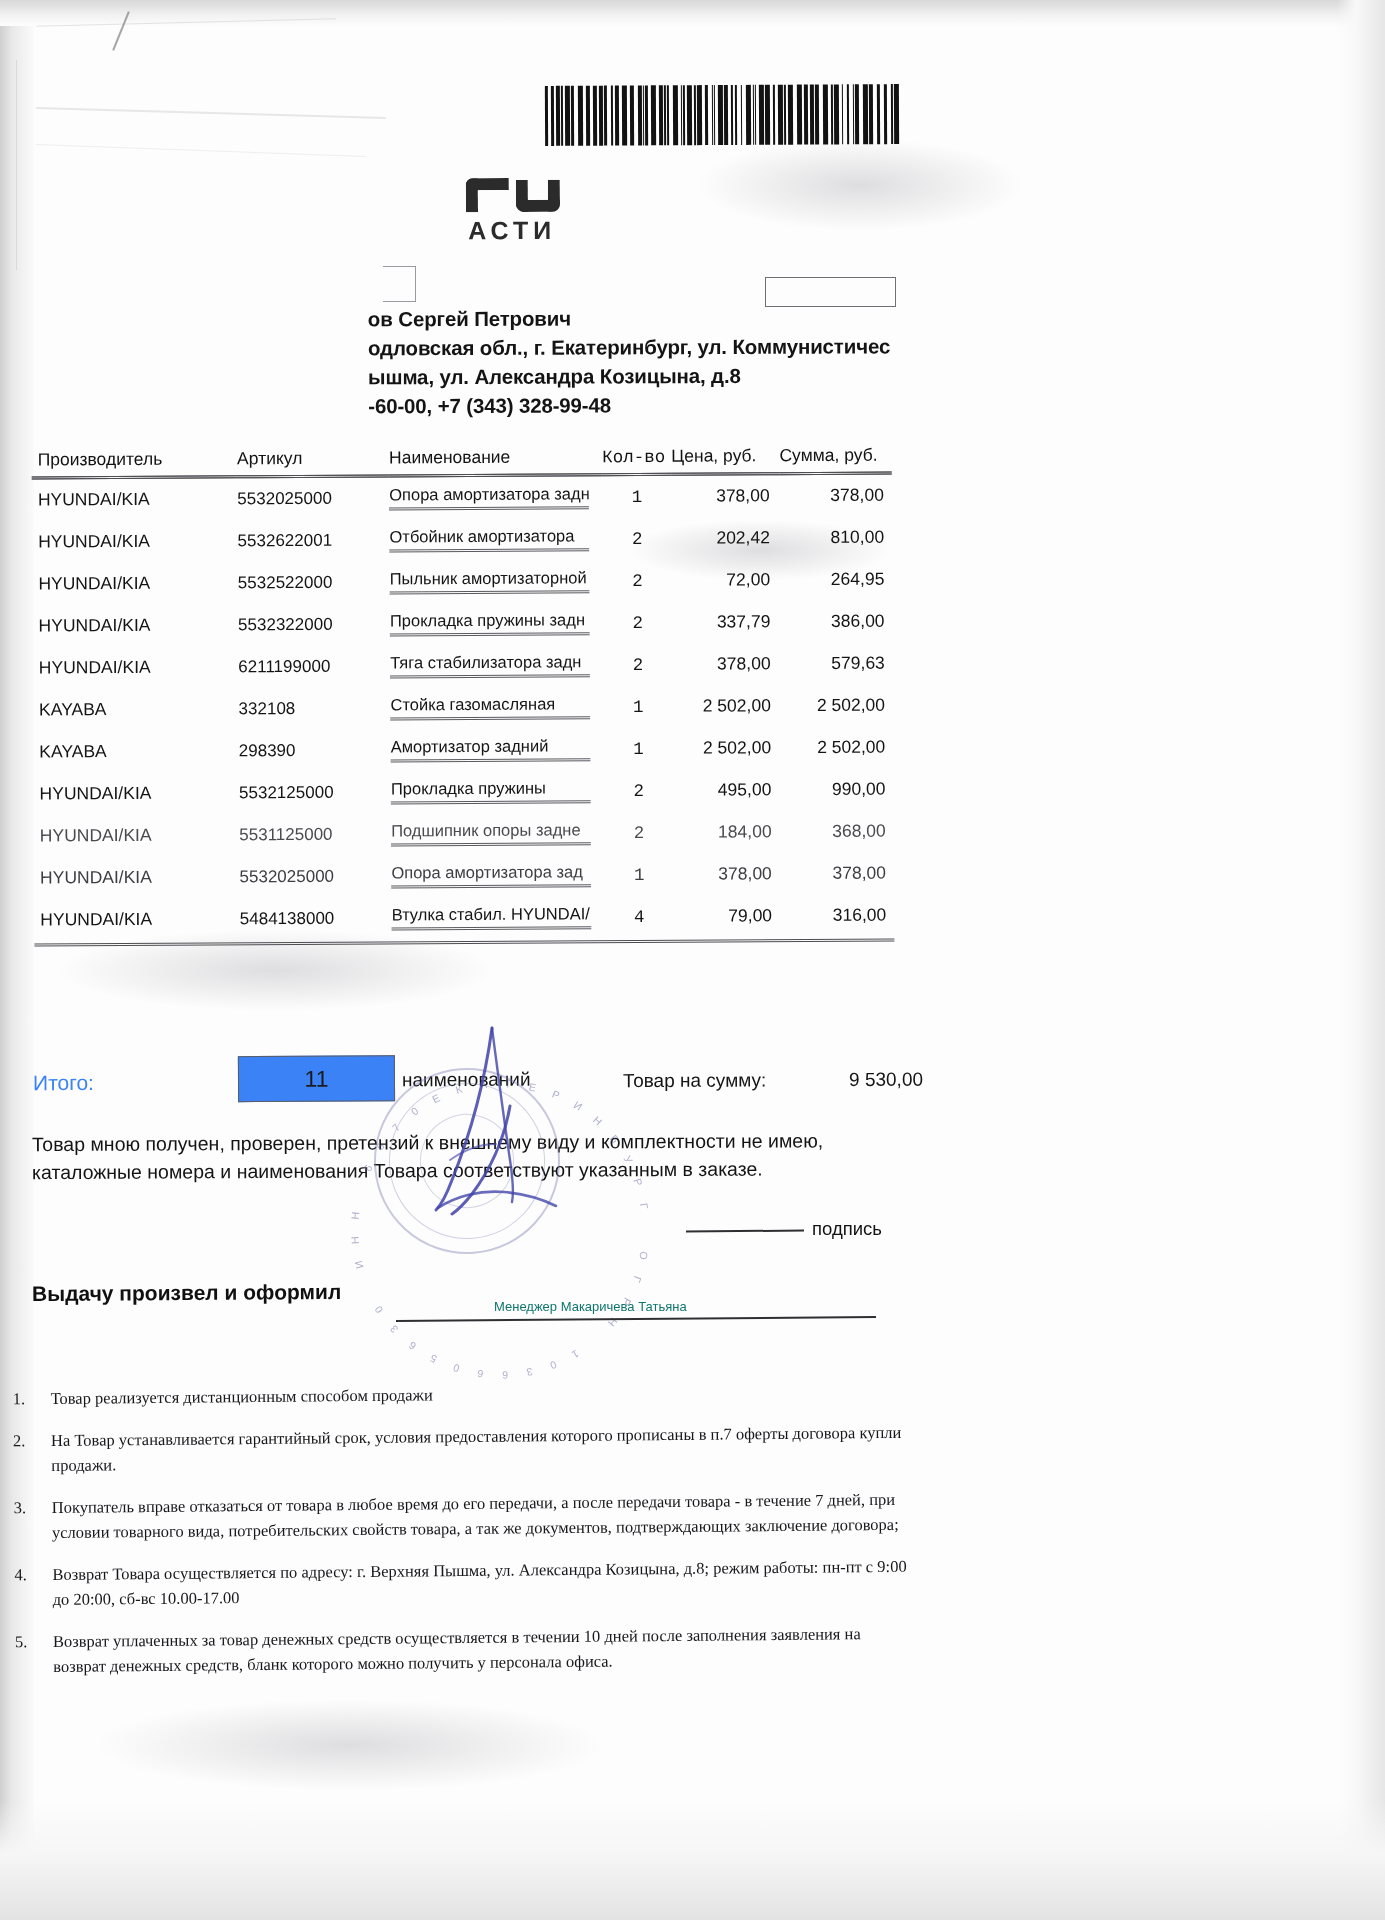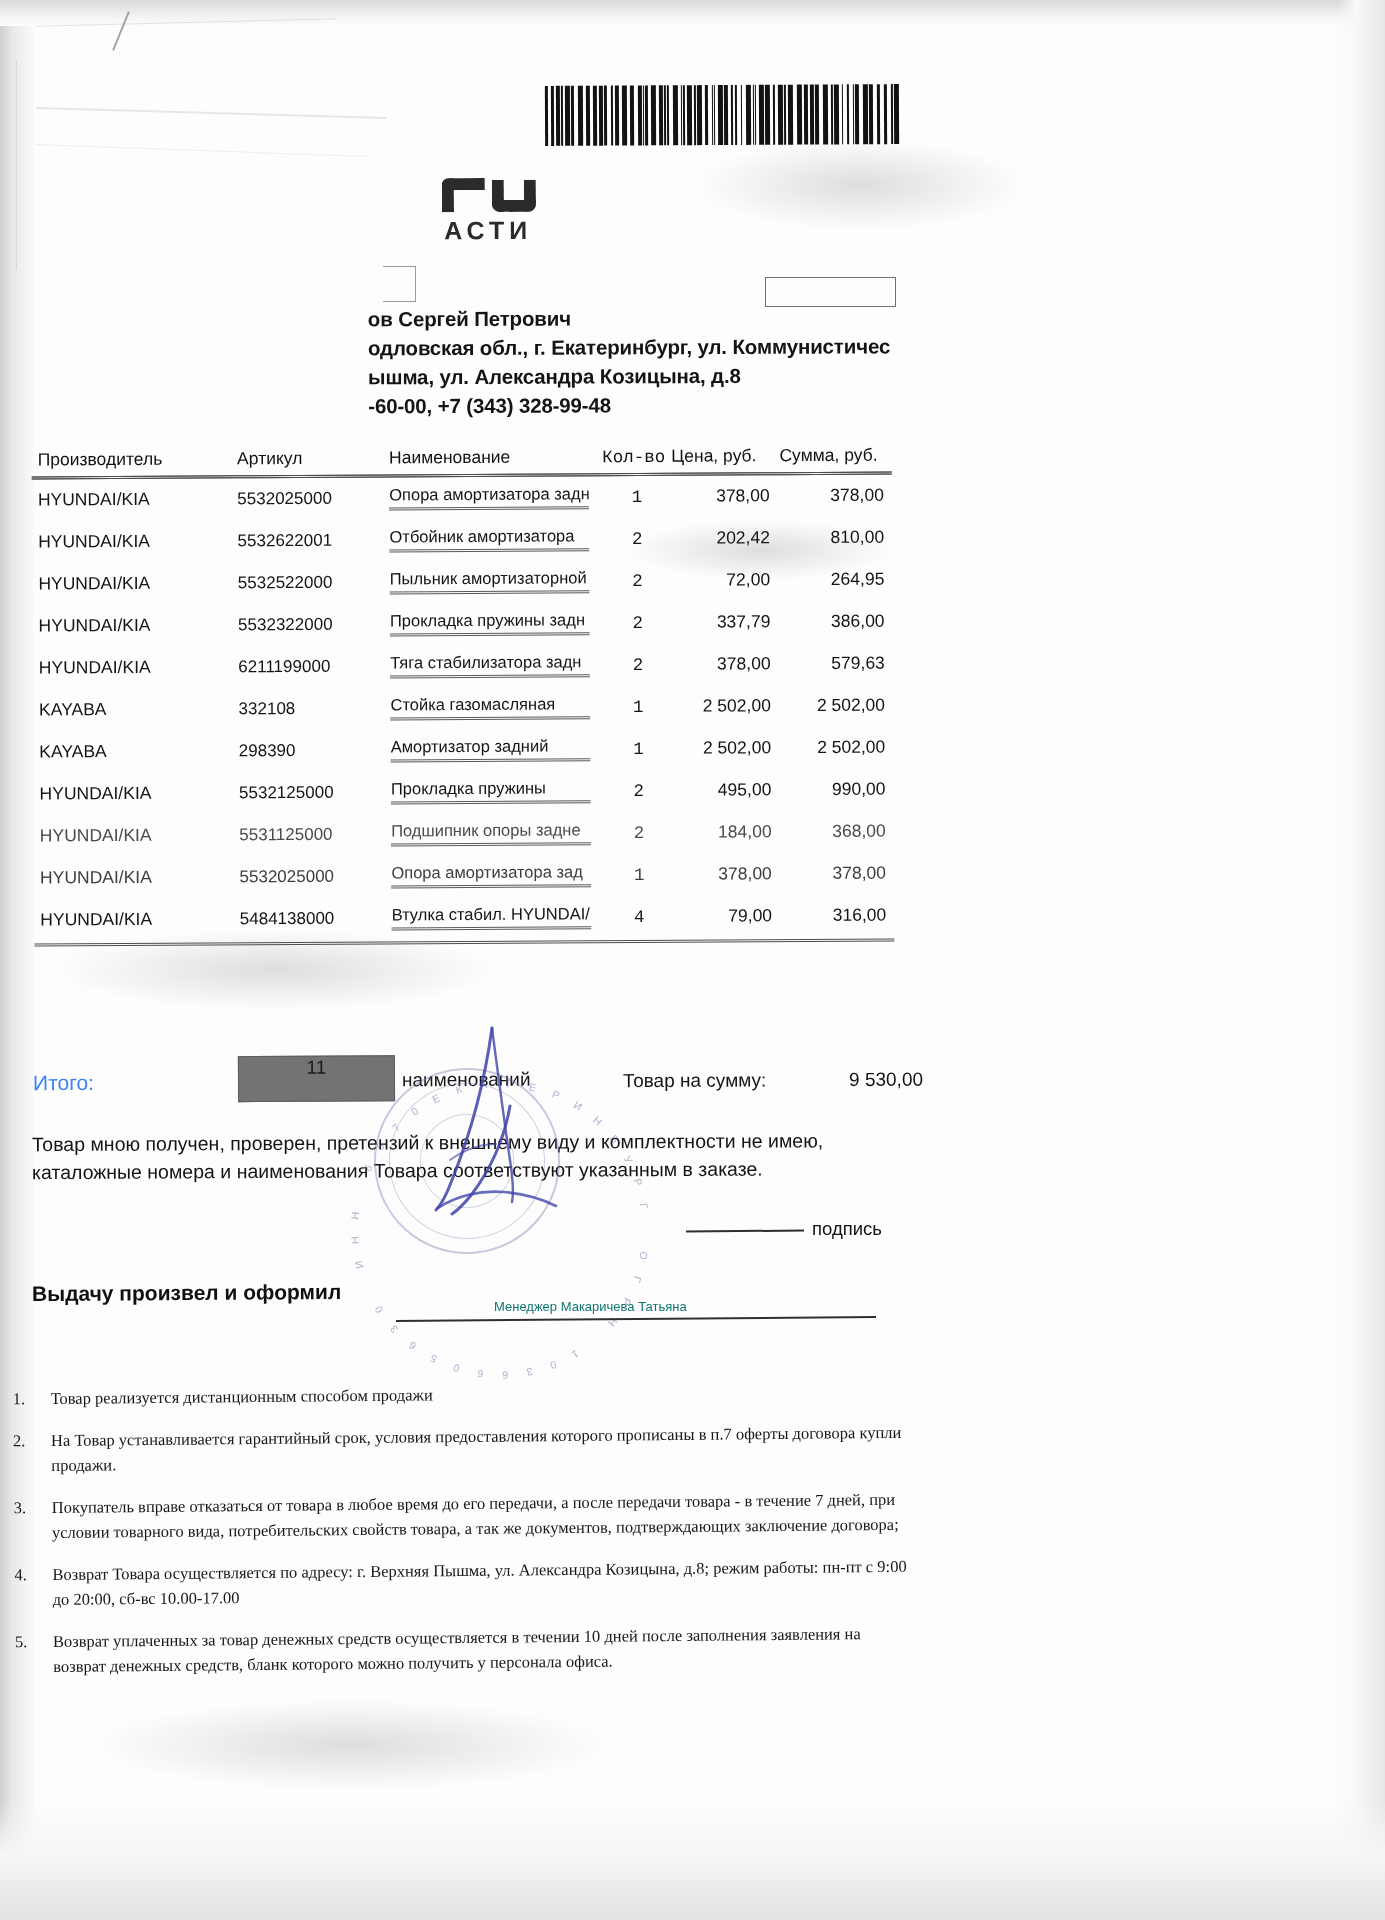--- a/index.html
+++ b/index.html
@@ -66,21 +66,21 @@
     background: radial-gradient(ellipse at center, rgba(196,196,200,.55) 0%, rgba(240,240,242,0) 72%);
   }
   .smudge-1 { left: 700px; top: 140px; width: 320px; height: 90px; }
   .smudge-2 { left: 60px; top: 930px; width: 430px; height: 80px; }
   .smudge-3 { left: 630px; top: 520px; width: 260px; height: 60px; }
   .smudge-4 { left: 100px; top: 1700px; width: 500px; height: 90px; }
 
   
   .logo-wrap {
     position: absolute;
-    left: 442px;
+    left: 466px;
     top: 178px;
     transform: rotate(-0.35deg);
   }
   .logo-mark {
     display: flex;
     align-items: flex-end;
     gap: 7px;
     height: 34px;
   }
   .logo-g {
@@ -226,23 +226,23 @@
   }
   .totals .lbl-itogo {
     position: absolute; left: 0; top: 14px;
     font-size: 21px; color: #3b82f6; text-align: right;
   }
   .count-box {
     position: absolute; left: 205px; top: 0;
     width: 157px; height: 46px;
     border: 1px solid #5c5c62;
     box-sizing: border-box;
-    display: flex; justify-content: center;
-    font-size: 19px;
-    background: #737373;
+    display: flex; align-items: center; justify-content: center;
+    font-size: 23px;
+    background: #3b82f6;
   }
   .lbl-names {
     position: absolute; left: 369px; top: 14px;
     font-size: 19px; color: #141414;
   }
   .lbl-sumlabel {
     position: absolute; left: 590px; top: 16px;
     font-size: 19px; color: #141414;
   }
   .val-total {

